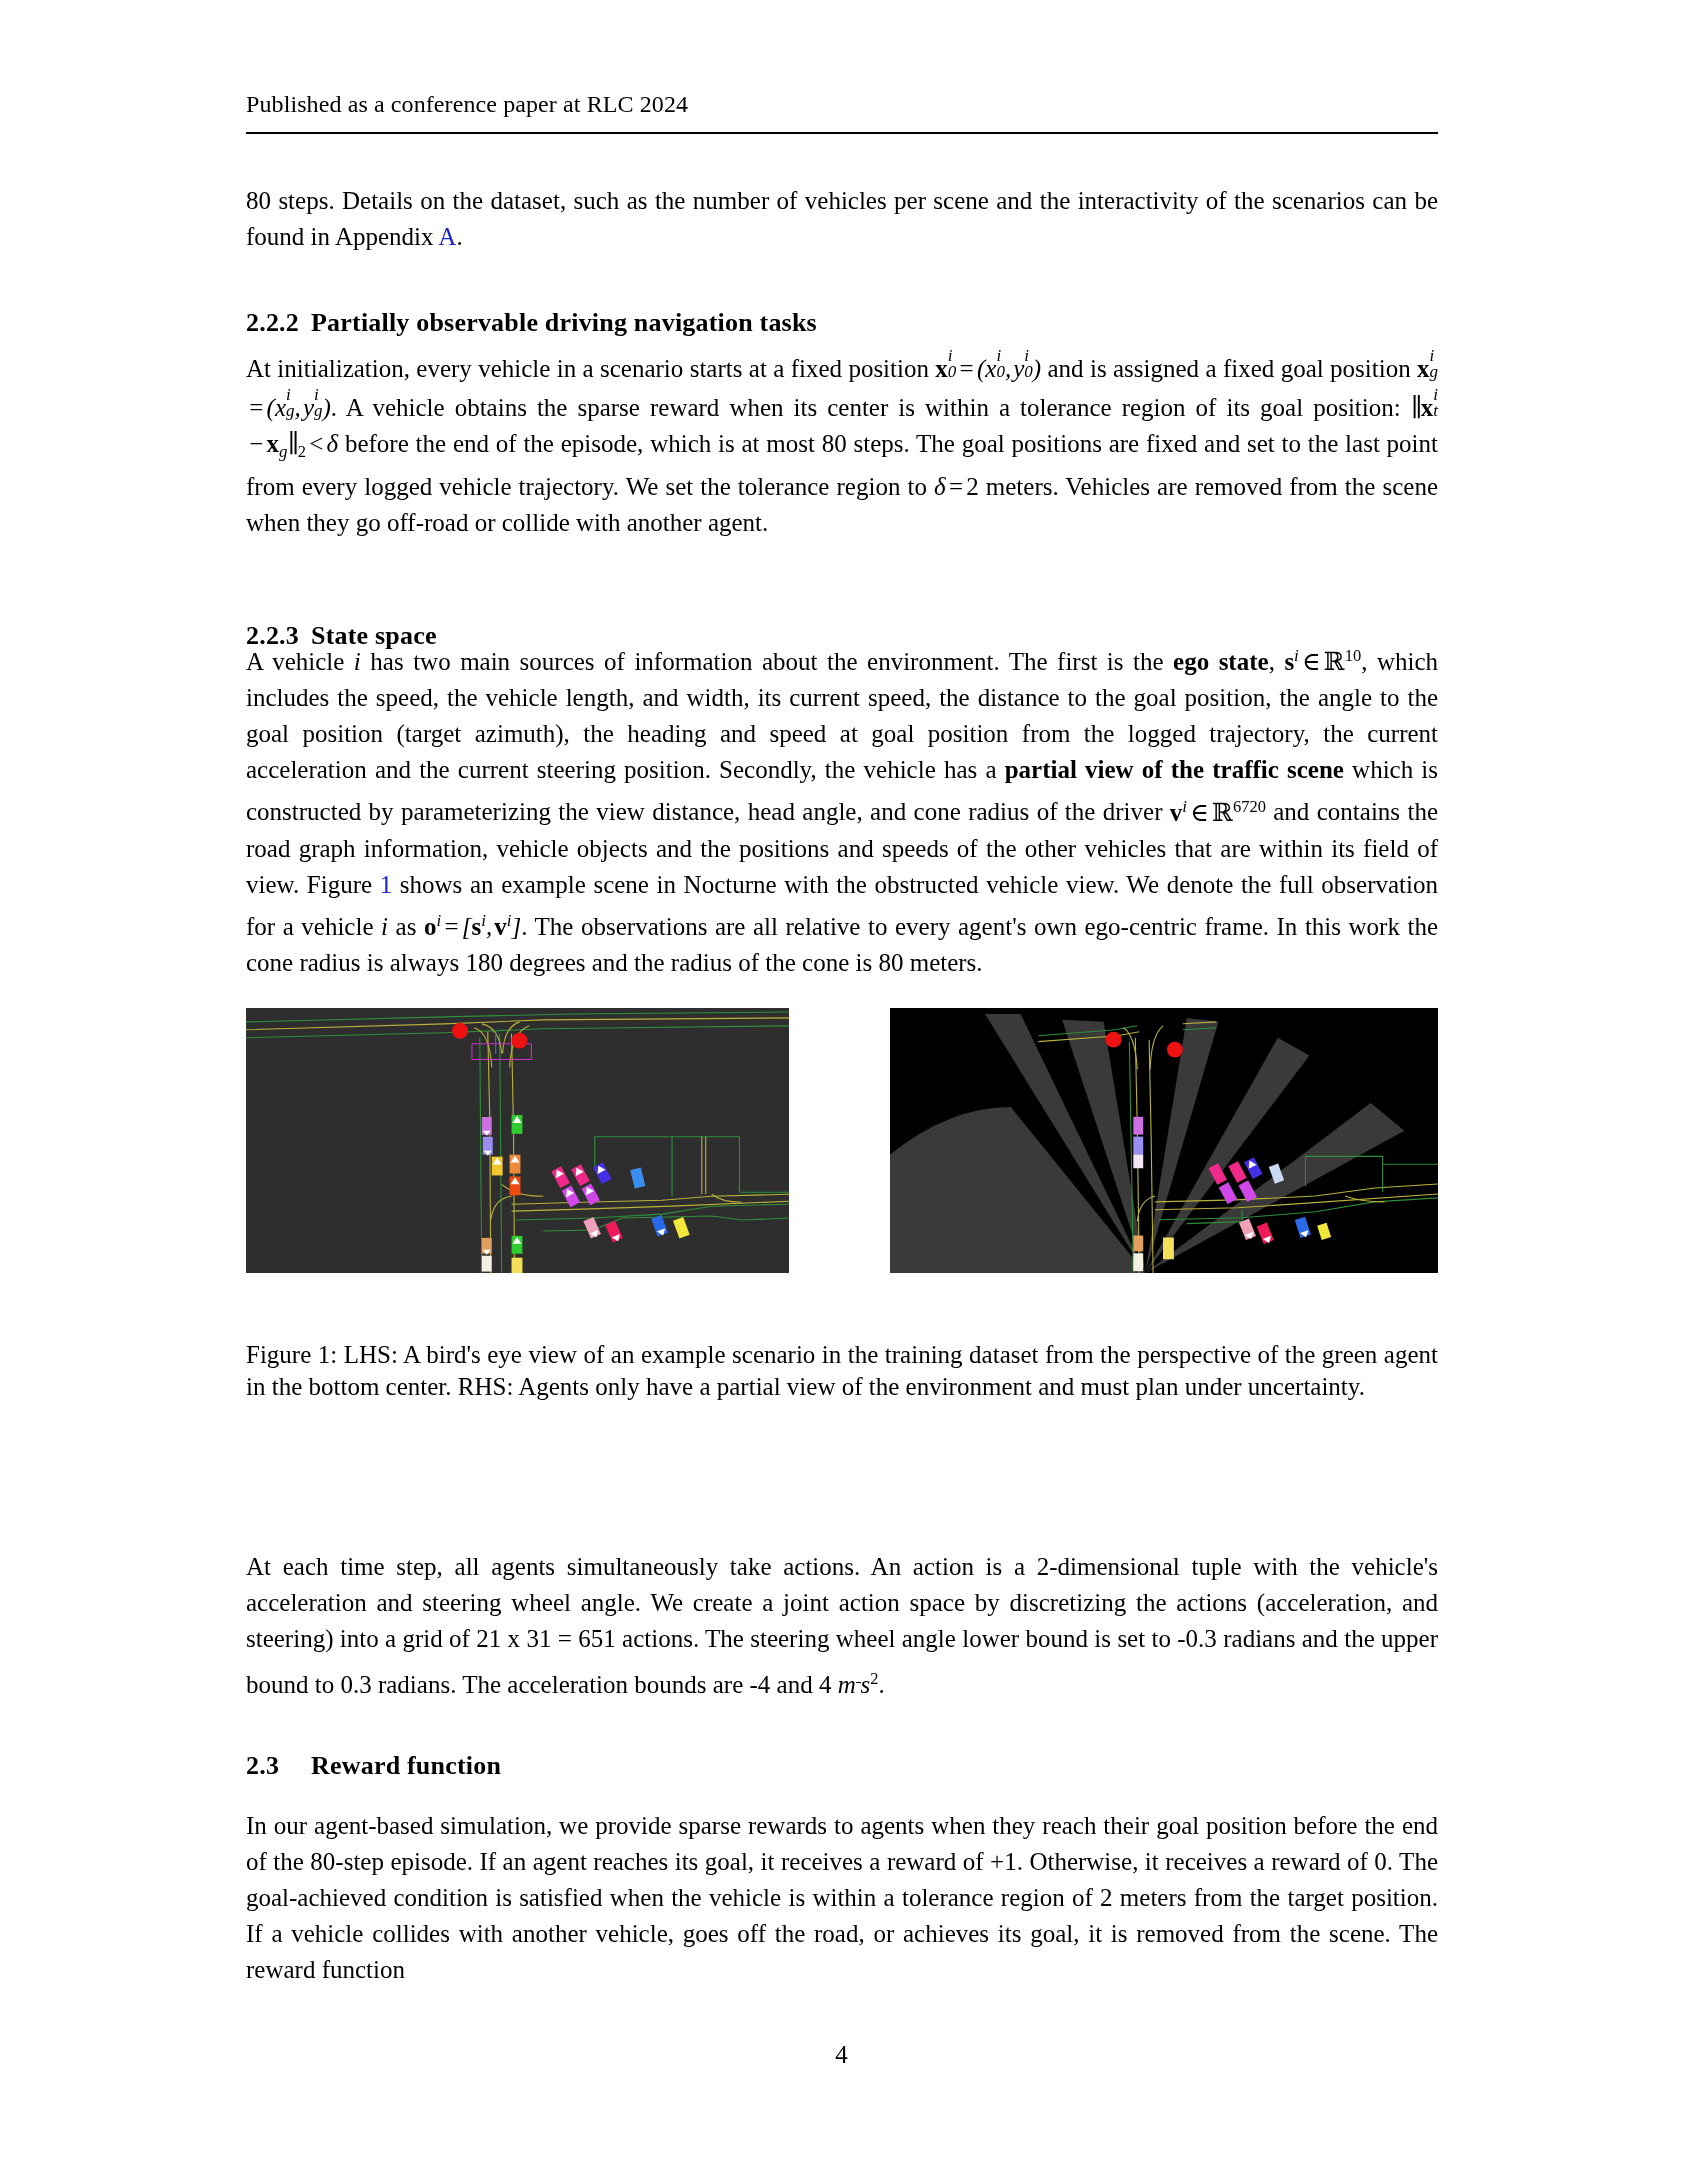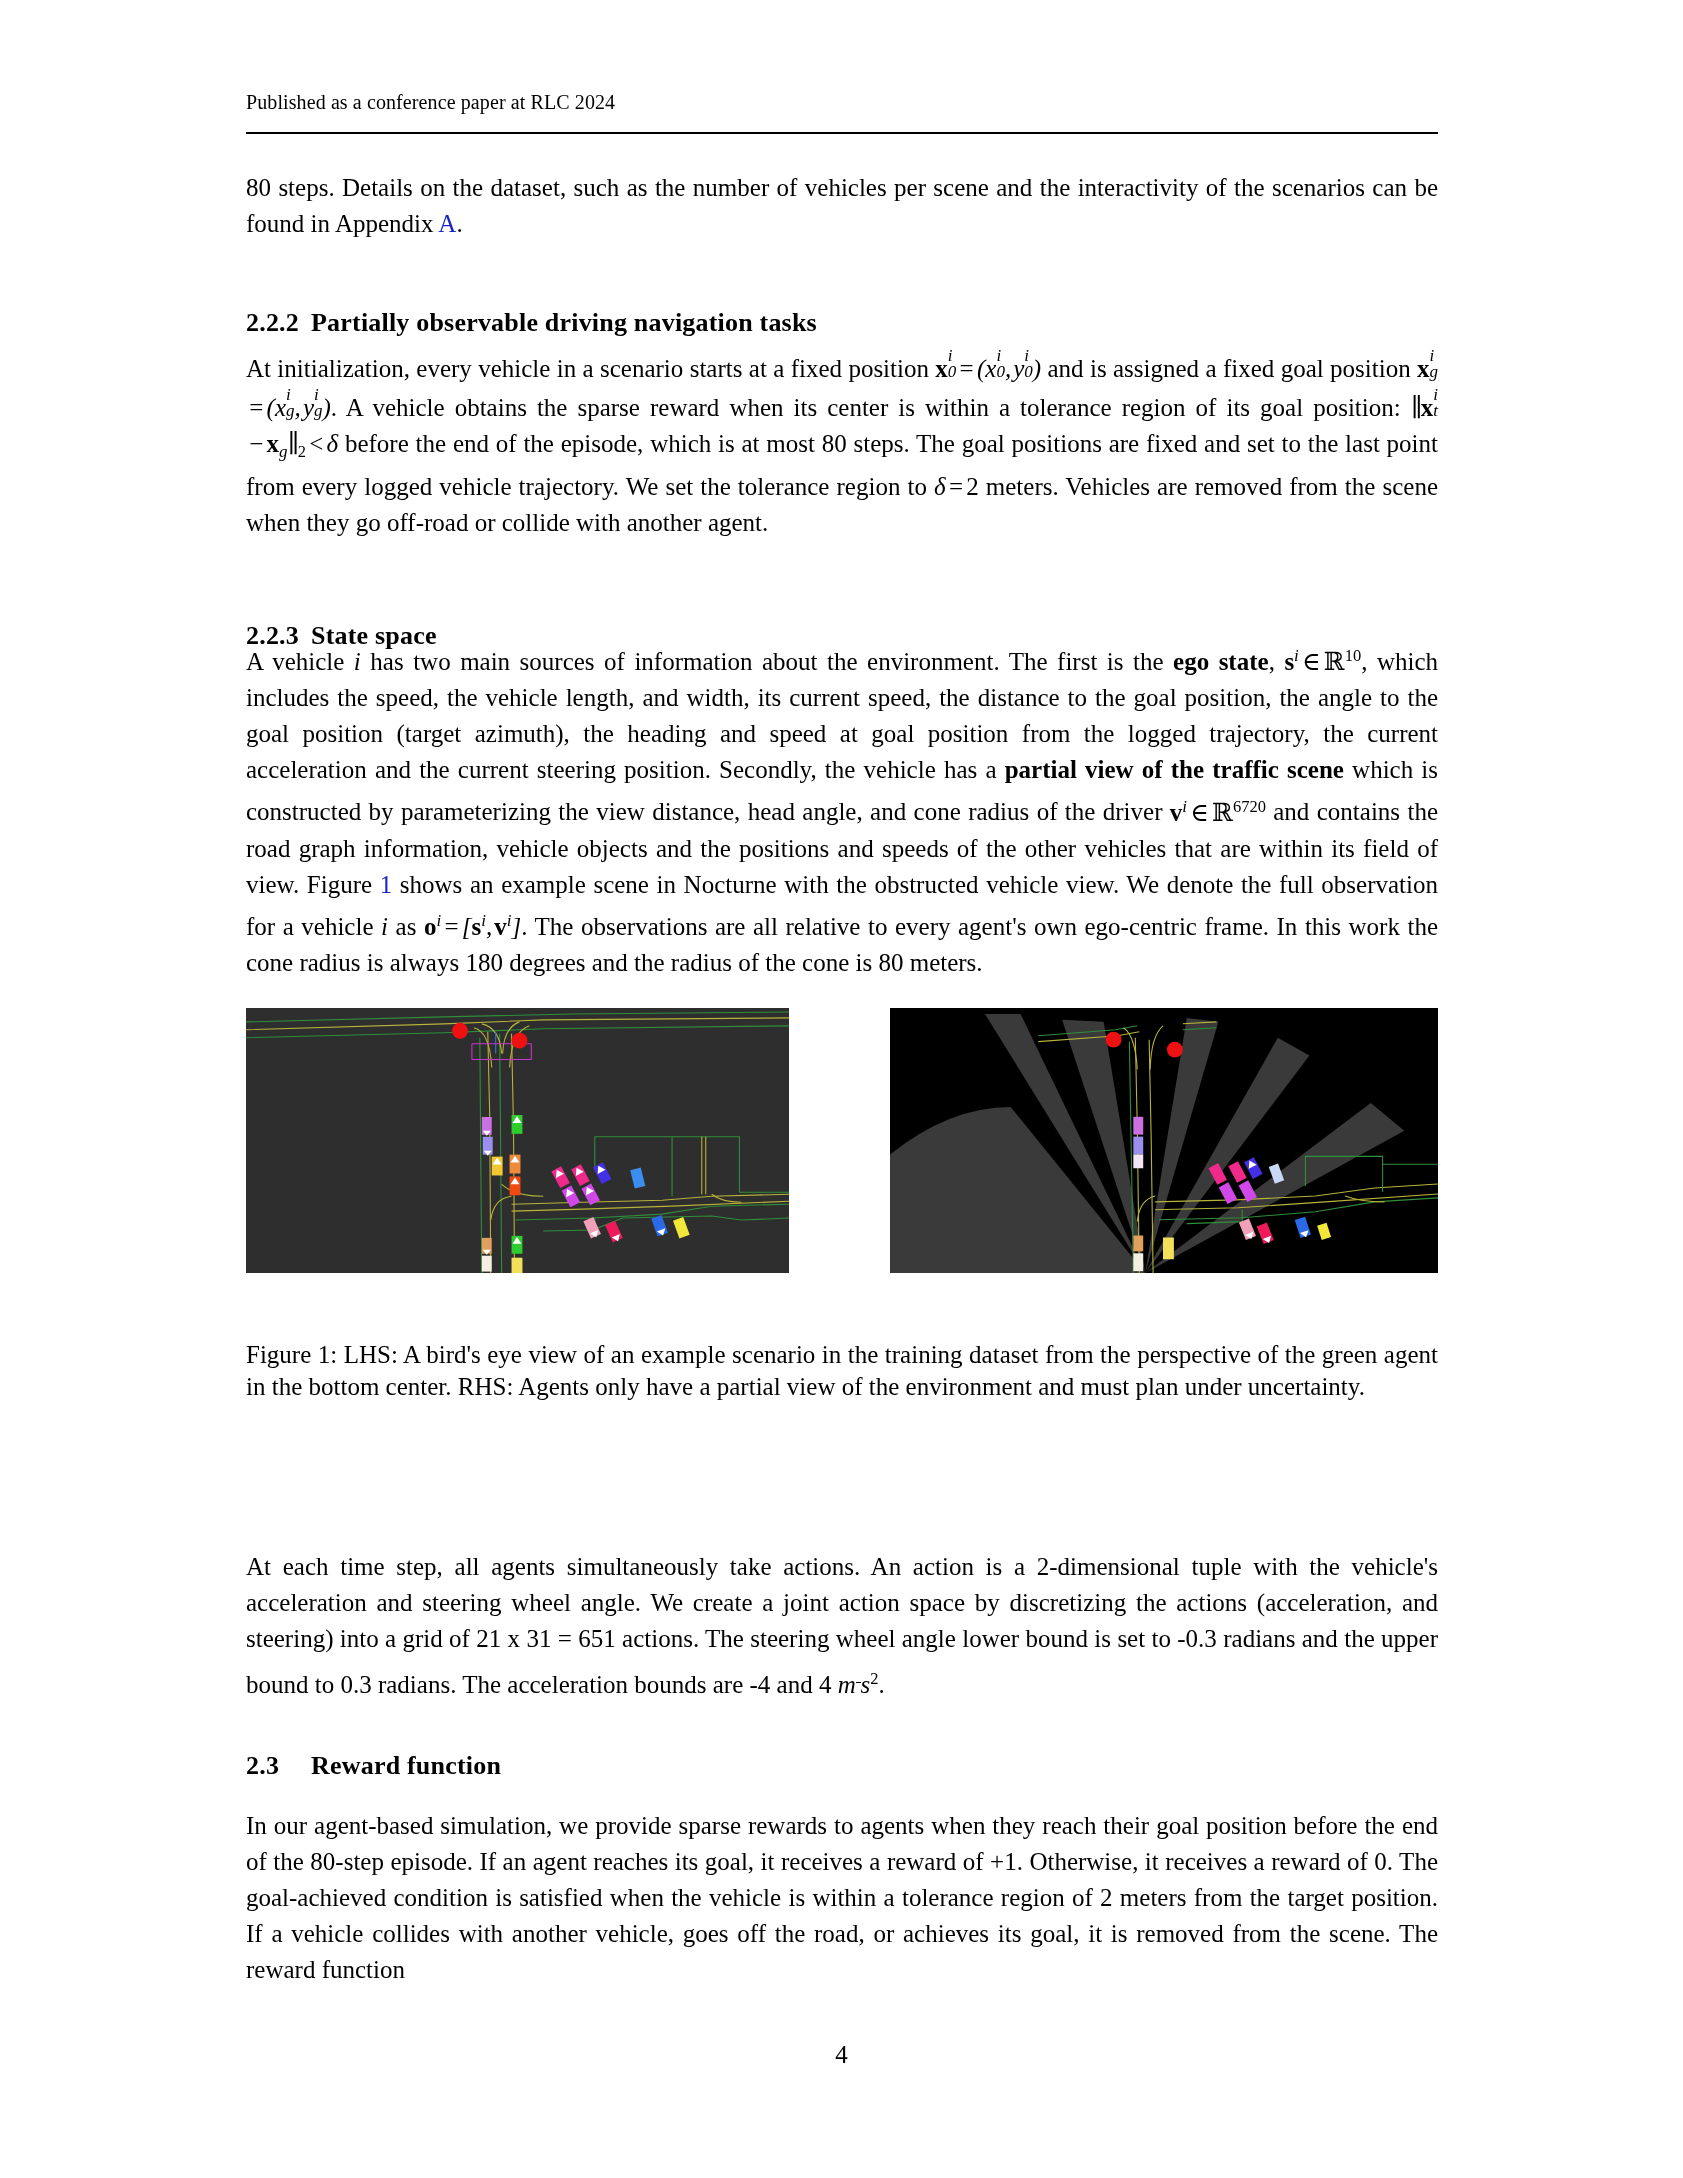--- a/index.html
+++ b/index.html
@@ -7,21 +7,21 @@
     width:1683px; height:2178px;
     background:#ffffff;
     font-family:"Liberation Serif","DejaVu Serif",serif;
     color:#000;
     -webkit-font-smoothing:antialiased;
   }
   .page { position:relative; width:1683px; height:2178px; }
 
   .header {
     position:absolute; left:246px; top:91px; width:1192px;
-    font-size:20px; letter-spacing:0.1px;
+    font-size:24px; letter-spacing:0.1px;
   }
   .header-rule {
     position:absolute; left:246px; top:132px; width:1192px;
     height:1.6px; background:#000;
   }
 
   .col { position:absolute; left:246px; width:1192px; }
 
   p.body {
     font-size:25px; line-height:36px;
@@ -74,21 +74,21 @@
   }
 </style>
 </head>
 <body>
 
 <div class="page">
 
   <div class="header">Published as a conference paper at RLC 2024</div>
   <div class="header-rule"></div>
 
-  <div class="col" style="top:170px;font-family:Liberation Serif, serif;">
+  <div class="col" style="top:183px;font-family:Liberation Serif, serif;">
     <p class="body">
       <span>80 steps. Details on the dataset, such as the number of vehicles per scene and the interactivity of the scenarios can be found in Appendix </span><span class="lnk">A</span><span>.</span>
     </p>
   </div>
 
   <div class="col" style="top:308px;">
     <h3 class="sec"><span class="num">2.2.2</span><span>Partially observable driving navigation tasks</span></h3>
   </div>
 
   <div class="col" style="top:348px;">

